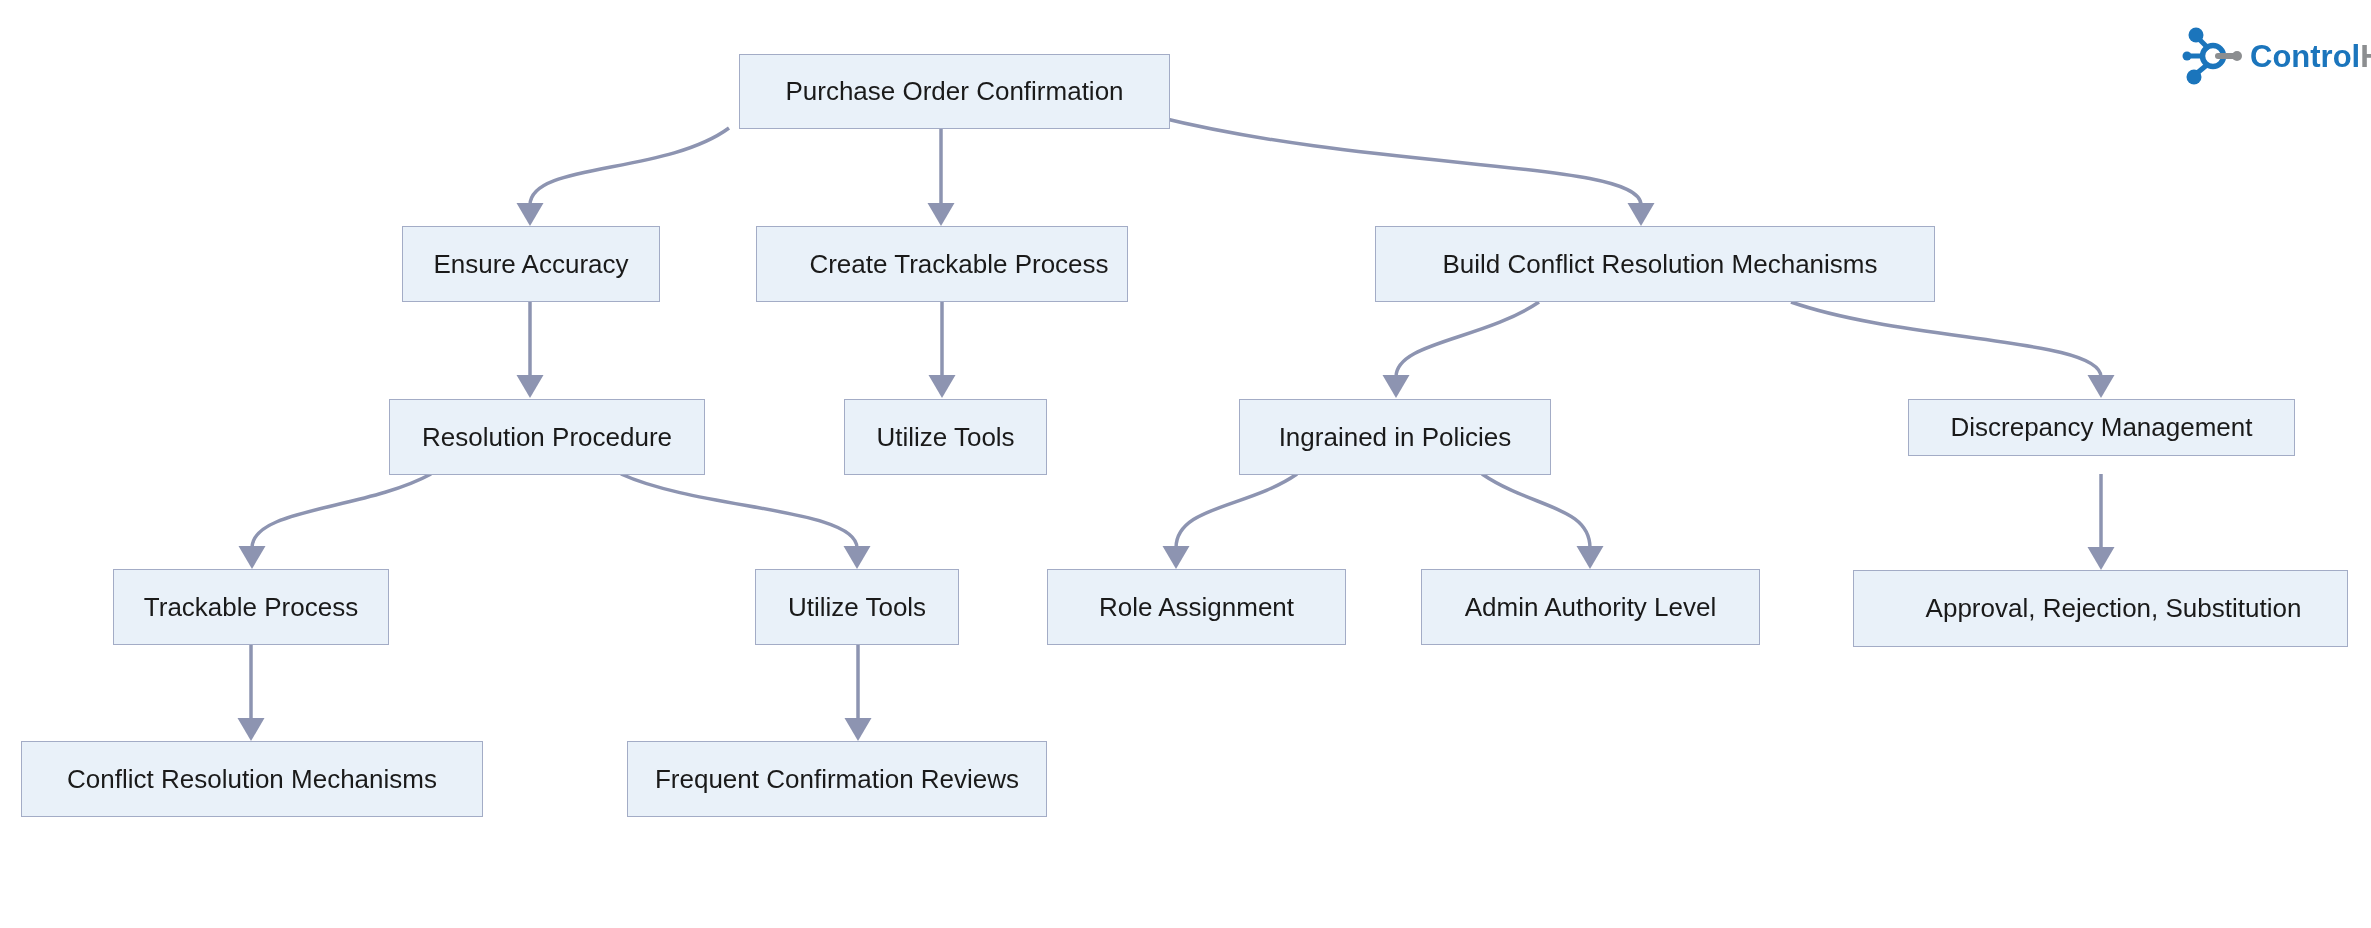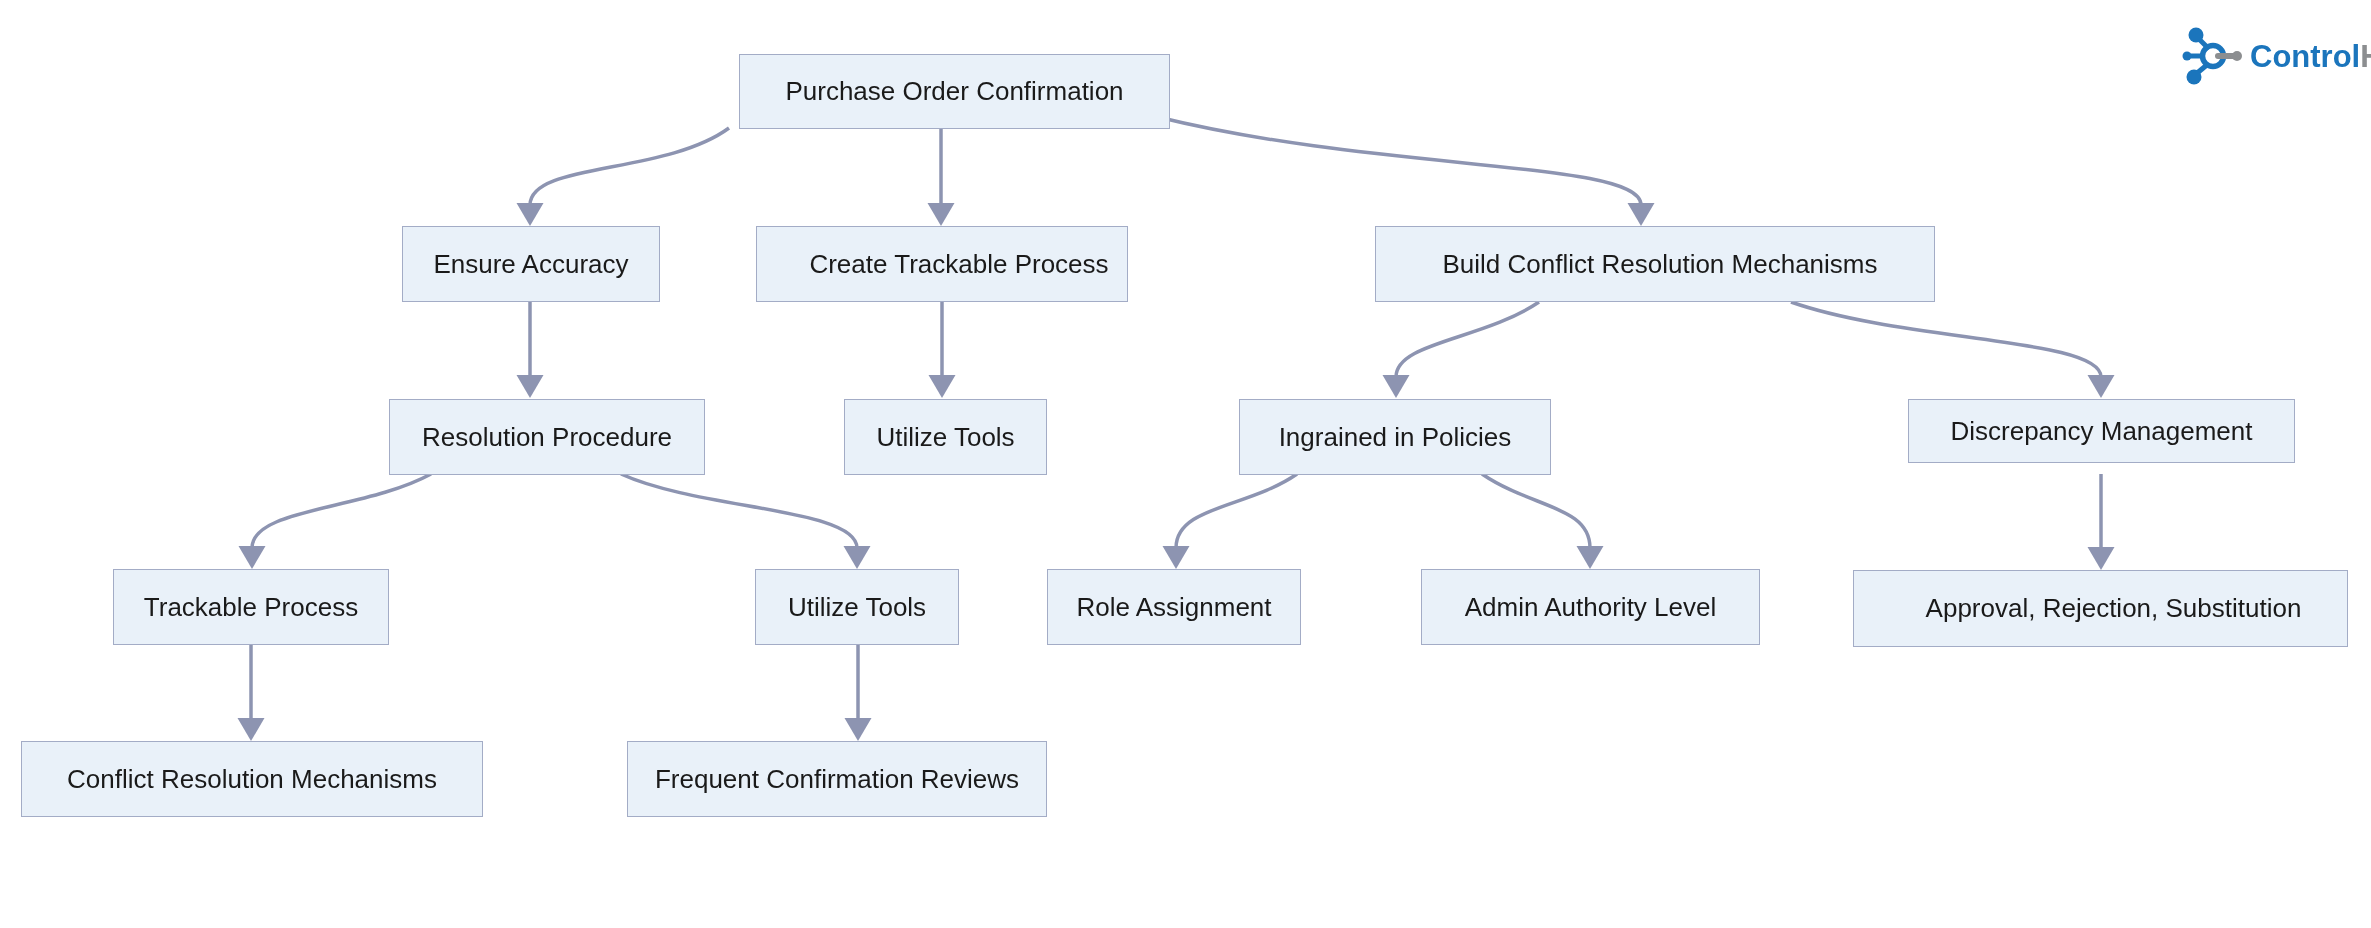--- a/index.html
+++ b/index.html
@@ -49,24 +49,24 @@
     text-align: center;
   }
   
   .n-purchase    { left: 726px;  top: 54px;  width: 431px; height: 75px; margin-left: 13px; }
   .n-ensure      { left: 402px;  top: 226px; width: 258px; height: 76px; }
   .n-create      { left: 756px;  top: 226px; width: 372px; height: 76px; padding-left: 34px; }
   .n-build       { left: 1375px; top: 226px; width: 560px; height: 76px; padding-left: 10px; }
   .n-resolution  { left: 356px;  top: 399px; width: 316px; height: 76px; margin-left: 33px; }
   .n-utilize-a   { left: 844px;  top: 399px; width: 203px; height: 76px; }
   .n-ingrained   { left: 1239px; top: 399px; width: 312px; height: 76px; }
-  .n-discrepancy { left: 1908px; top: 399px; width: 387px; height: 64px; }
+  .n-discrepancy { left: 1908px; top: 399px; width: 387px; height: 57px; }
   .n-trackable   { left: 113px;  top: 569px; width: 276px; height: 76px; }
   .n-utilize-b   { left: 755px;  top: 569px; width: 204px; height: 76px; }
-  .n-role        { left: 1047px; top: 569px; width: 254px; height: 76px; }
+  .n-role        { left: 1047px; top: 569px; width: 299px; height: 76px; }
   .n-admin       { left: 1421px; top: 569px; width: 339px; height: 76px; }
   .n-approval    { left: 1853px; top: 570px; width: 495px; height: 77px; padding-left: 26px; }
   .n-conflict    { left: 21px;   top: 741px; width: 462px; height: 76px; }
   .n-frequent    { left: 627px;  top: 741px; width: 420px; height: 76px; }
 
   .logo {
     position: absolute;
     left: 2182px;
     top: 26px;
     display: flex;

